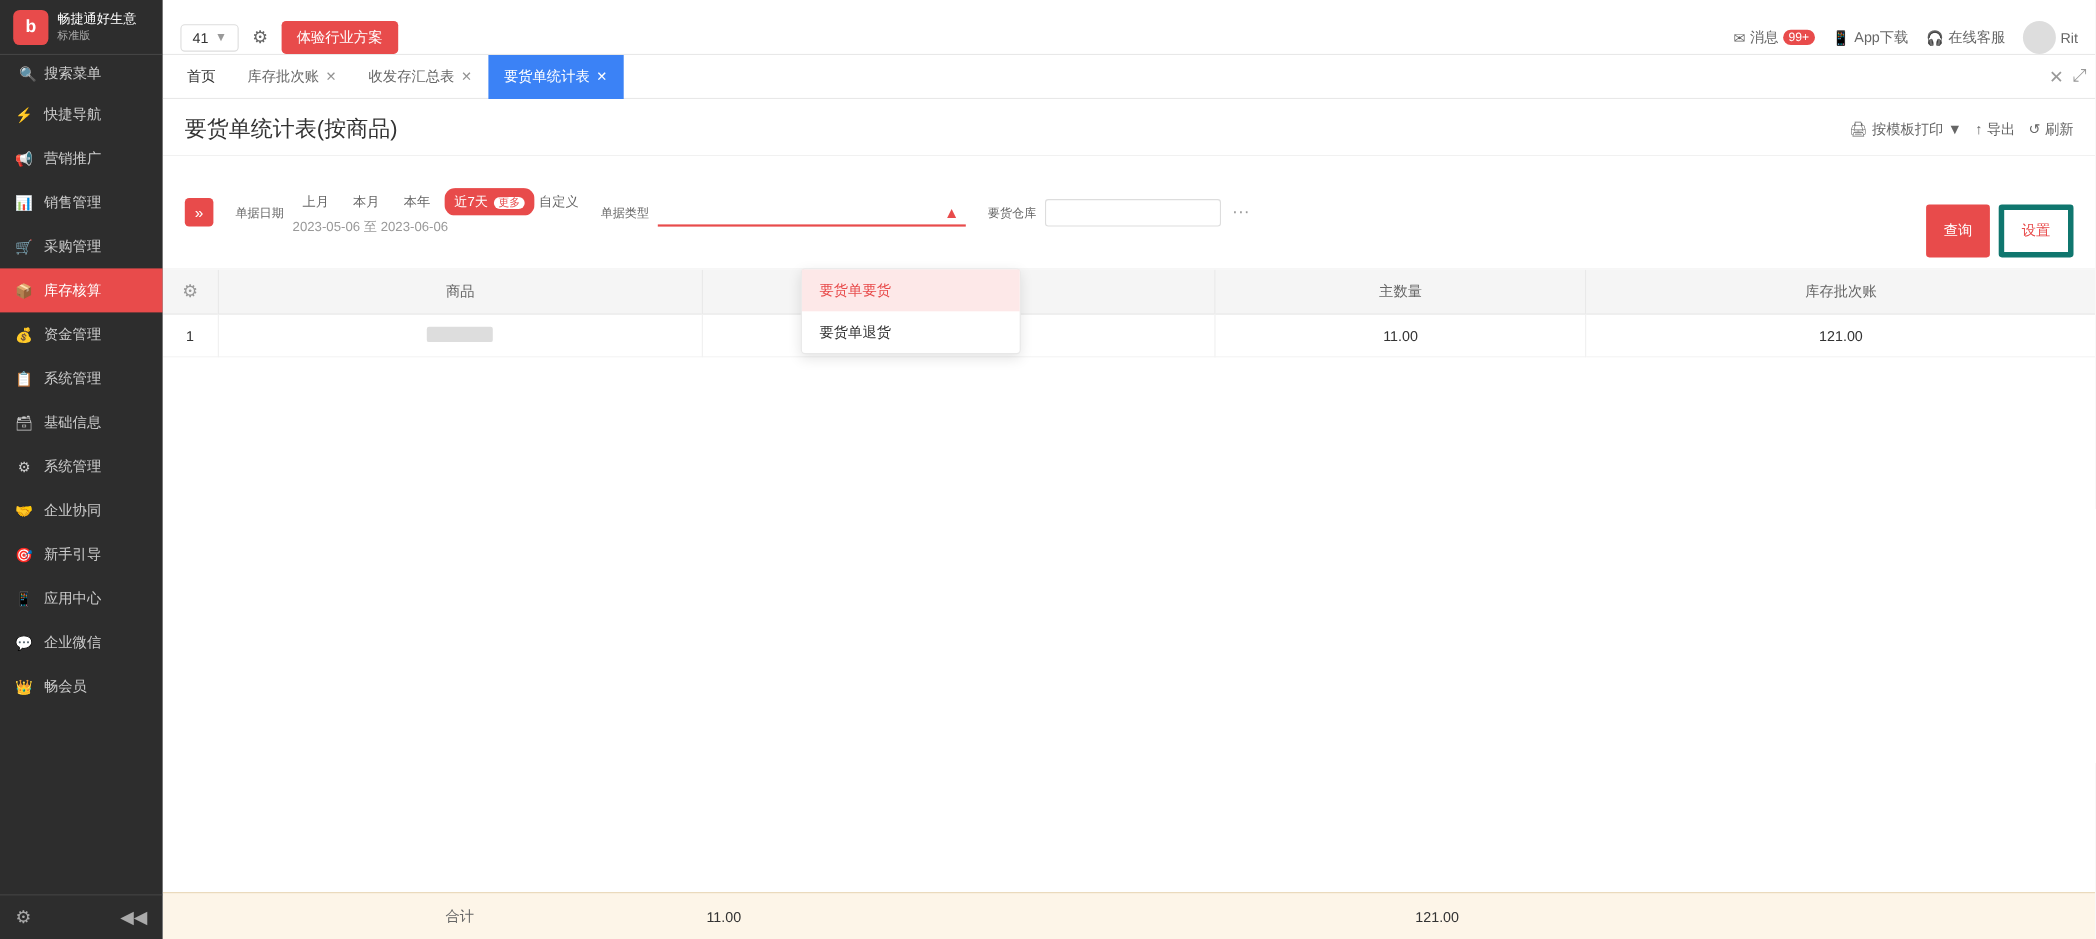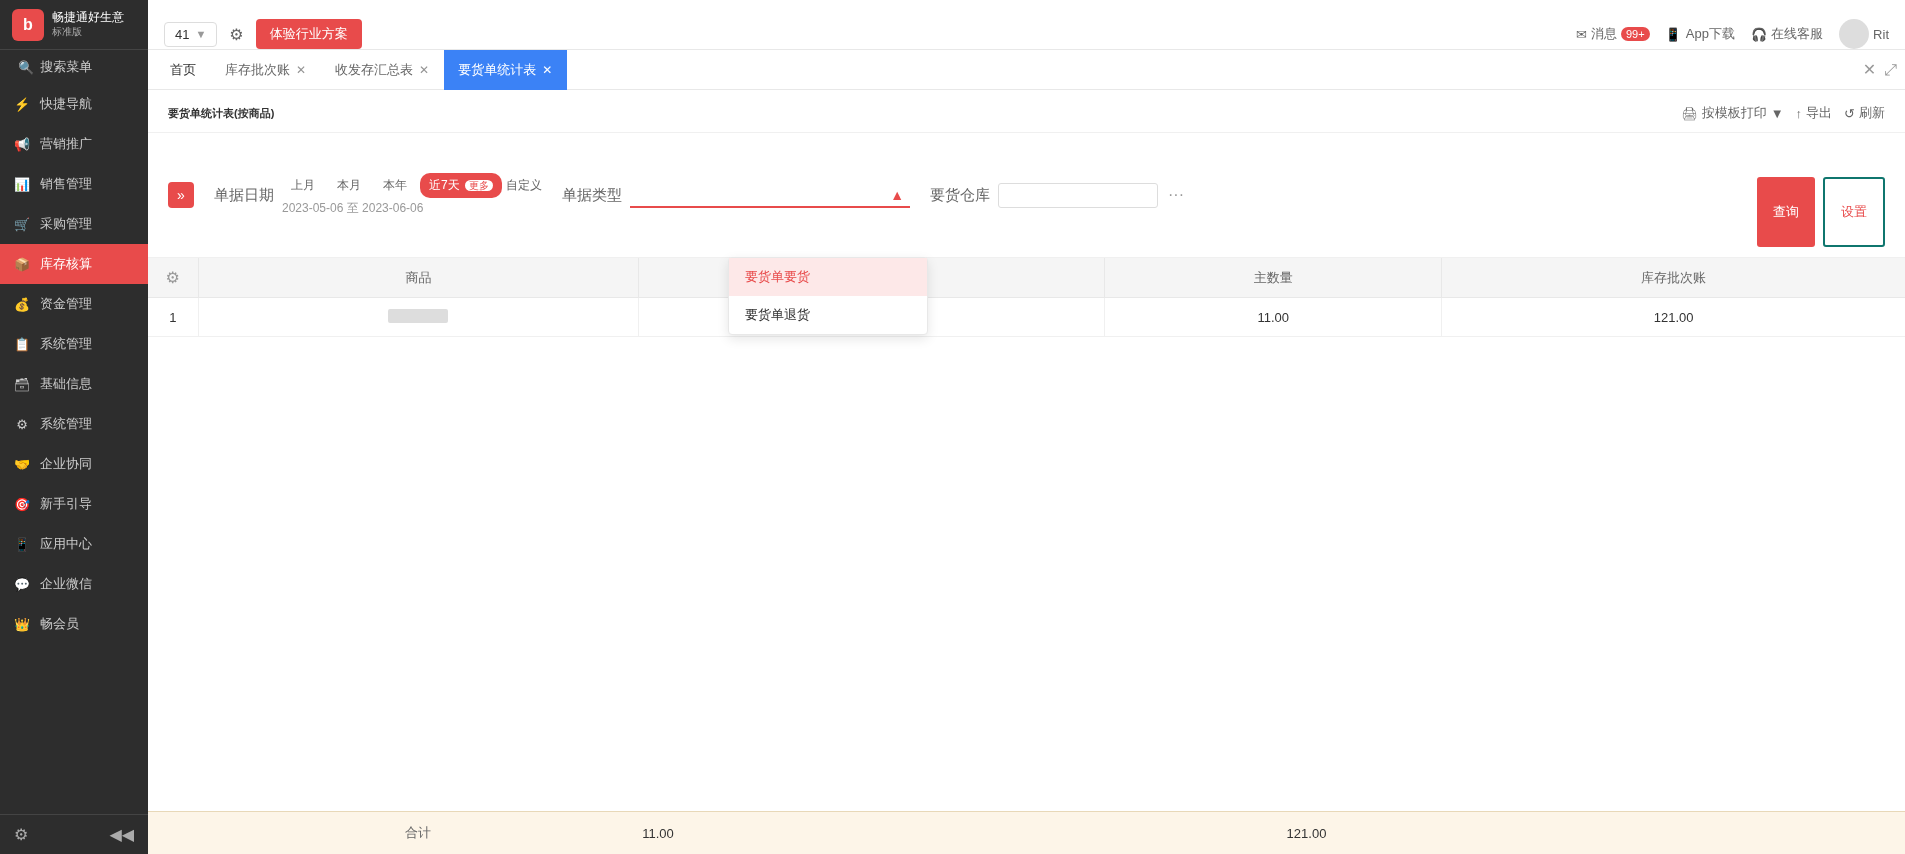--- a/index.html
+++ b/index.html
@@ -140,21 +140,21 @@
       margin: 0;
       position: relative;
     }
 
     
     .page-header {
       display: flex; align-items: center; justify-content: space-between;
       padding: 14px 20px 10px 20px;
       border-bottom: 1px solid #f0f0f0;
     }
-    .page-title { font-size: 11px; font-weight: bold; color: #333; }
+    .page-title { font-size: 20px; font-weight: normal; color: #333; }
     .page-actions { display: flex; align-items: center; gap: 12px; }
     .action-btn {
       display: flex; align-items: center; gap: 4px;
       color: #666; font-size: 13px; cursor: pointer;
     }
 
     
     .filter-bar {
       display: flex; align-items: center;
       padding: 10px 20px;
@@ -165,21 +165,21 @@
       position: relative;
     }
     .filter-expand-btn {
       width: 26px; height: 26px;
       background: #e84b4b; color: #fff;
       border-radius: 4px;
       display: flex; align-items: center; justify-content: center;
       cursor: pointer; font-size: 14px; flex-shrink: 0;
     }
     .filter-group { display: flex; align-items: center; gap: 8px; }
-    .filter-label { color: #666; font-size: 15px; white-space: nowrap; }
+    .filter-label { color: #666; font-size: 11px; white-space: nowrap; }
     .date-shortcuts { display: flex; align-items: center; gap: 4px; }
     .date-btn {
       padding: 3px 8px; border-radius: 3px; cursor: pointer;
       font-size: 12px; color: #666; border: 1px solid transparent;
     }
     .date-btn.active-red {
       background: #e84b4b; color: #fff; border-radius: 10px;
     }
     .date-range { font-size: 12px; color: #999; margin-top: 2px; }
     .custom-btn { color: #666; font-size: 12px; cursor: pointer; }
@@ -207,22 +207,22 @@
       border: 1px solid #ddd; padding: 4px 24px 4px 8px;
       font-size: 13px; outline: none; border-radius: 3px;
       width: 160px; color: #333; background: #fff;
     }
     .warehouse-more { color: #999; cursor: pointer; font-size: 16px; margin-left: 2px; }
     .query-btn {
       background: #e84b4b; color: #fff; border: none;
       padding: 6px 16px; border-radius: 3px; cursor: pointer; font-size: 13px;
     }
     .settings-btn-small {
-      border: 2px solid #0f766e; color: #e84b4b; background: #fff;
-      padding: 24px 16px; border-radius: 3px; cursor: pointer; font-size: 13px;
+      border: 5px solid #0f766e; color: #e84b4b; background: #fff;
+      padding: 10px 16px; border-radius: 3px; cursor: pointer; font-size: 13px;
     }
     .filter-right { margin-left: auto; display: flex; gap: 8px; margin-top: 34px; }
 
     
     .dropdown-menu {
       position: absolute;
       top: 100%;
       left: 580px;
       z-index: 1000;
       background: #fff;

